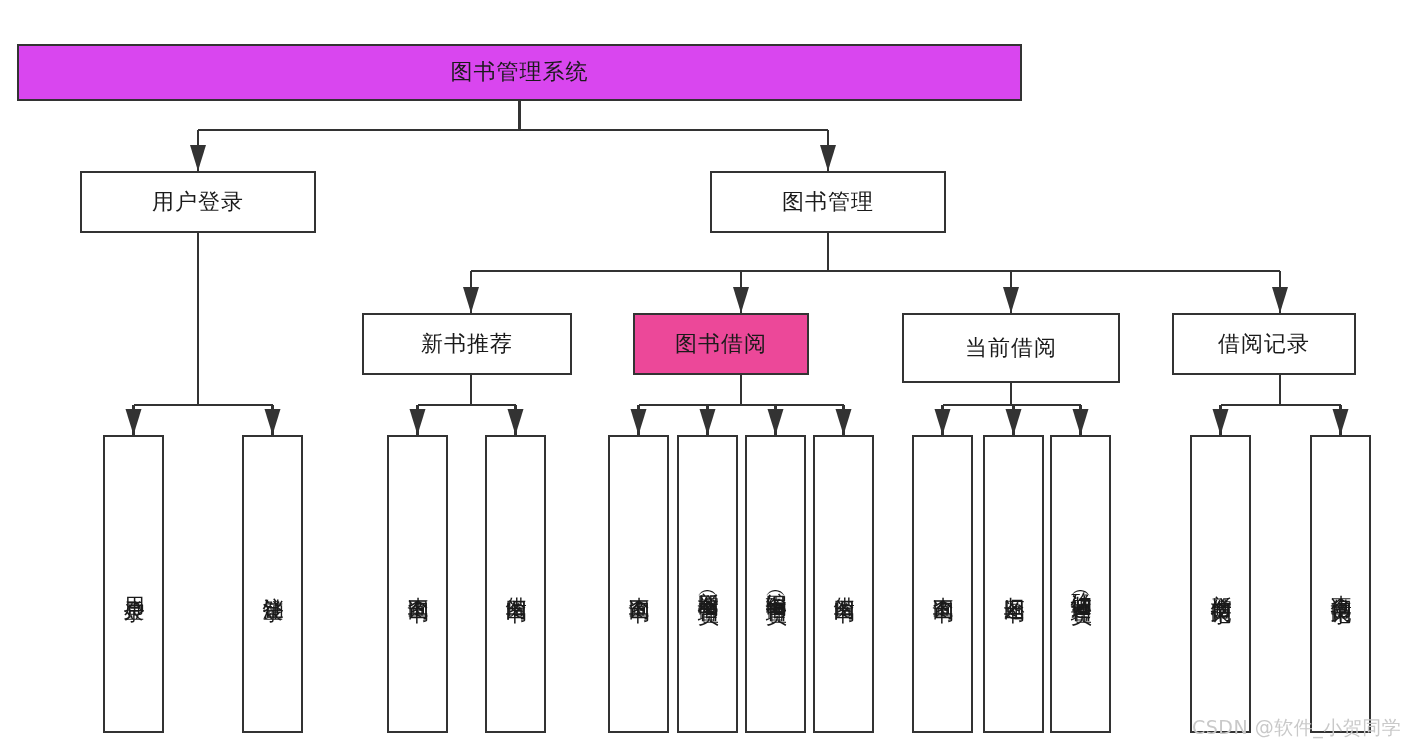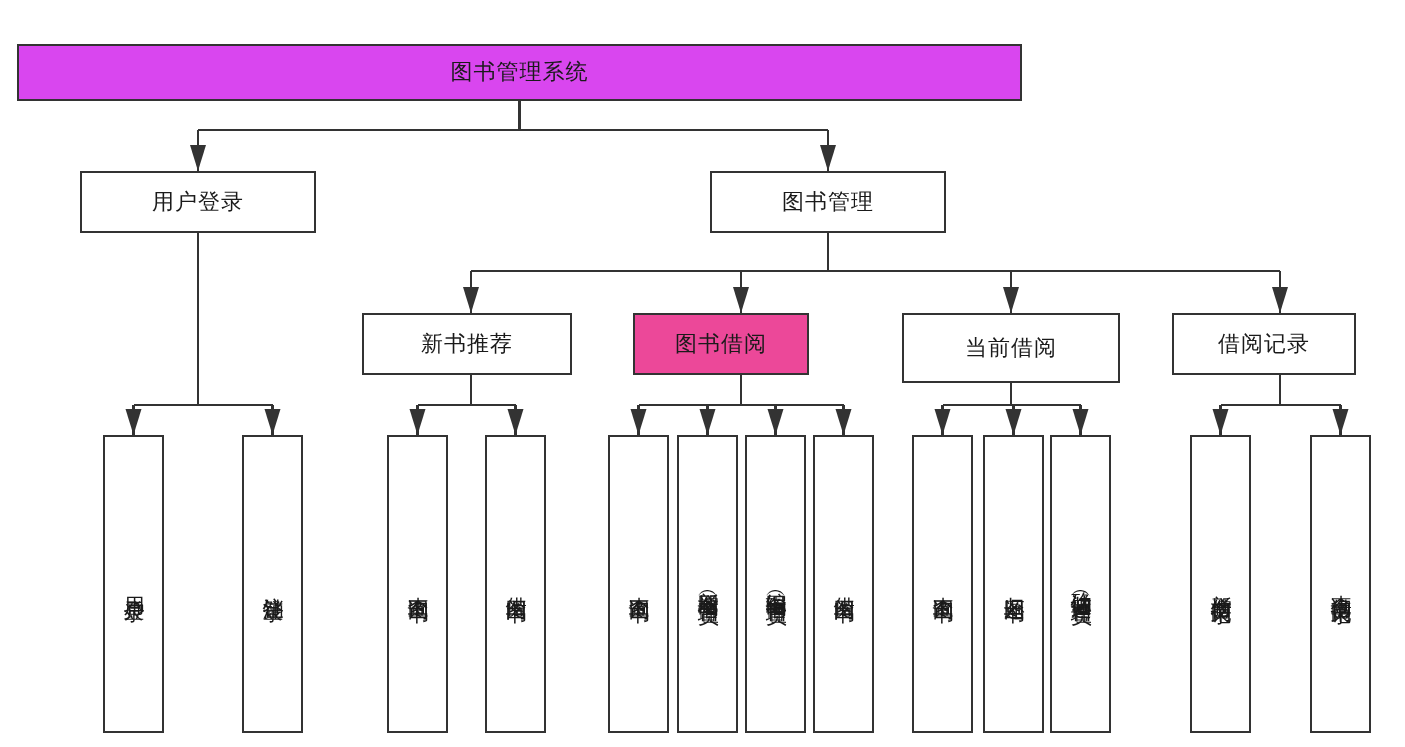--- a/index.html
+++ b/index.html
@@ -181,13 +181,14 @@
       <div class="node vert" style="left: 1050px; top: 435px; width: 61px; height: 298px; border-color: rgb(51, 51, 51); background: rgb(255, 255, 255); color: rgb(26, 26, 26);">
         <span class="node-label">确认归还（管理员）</span>
       </div>
       <div class="node vert" style="left: 1190px; top: 435px; width: 61px; height: 298px; border-color: rgb(51, 51, 51); background: rgb(255, 255, 255); color: rgb(26, 26, 26);">
         <span class="node-label">新增借阅记录</span>
       </div>
       <div class="node vert" style="left: 1310px; top: 435px; width: 61px; height: 298px; border-color: rgb(51, 51, 51); background: rgb(255, 255, 255); color: rgb(26, 26, 26);">
         <span class="node-label">查询借阅记录</span>
       </div>
     </div>
+  <div id="watermark" style="left: 1192px; top: 715px; color: rgb(201, 201, 201);">CSDN @软件_小贺同学</div>
 </div>
 
 </body></html>

